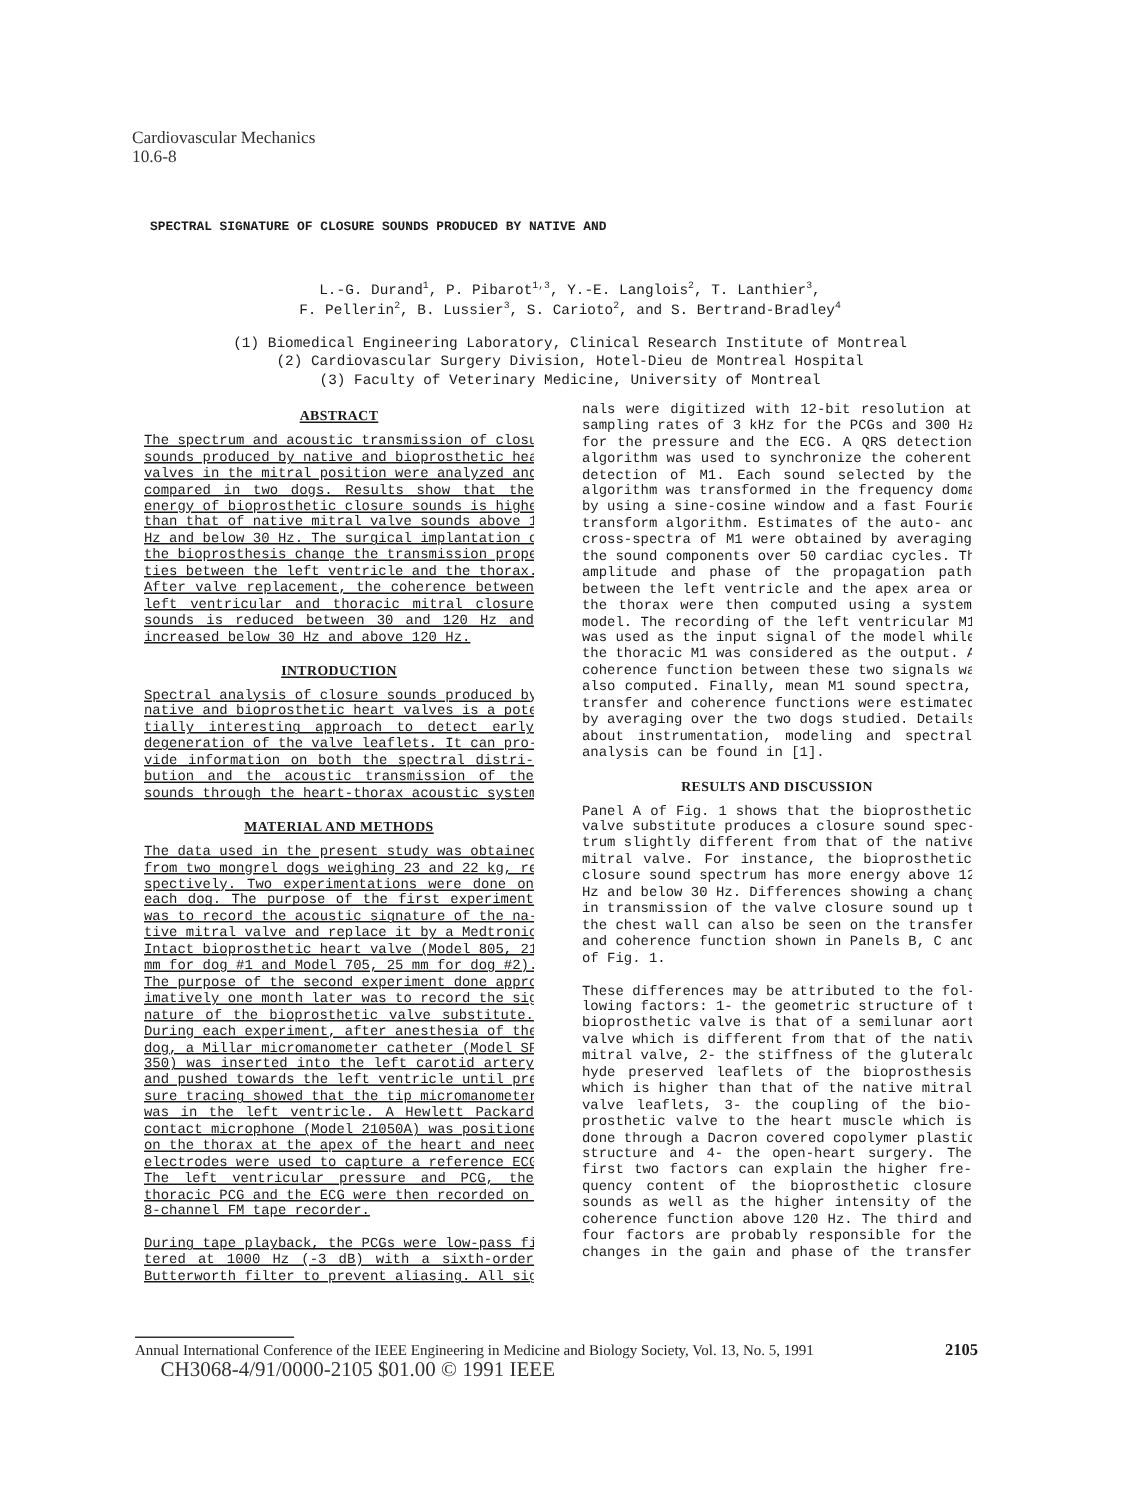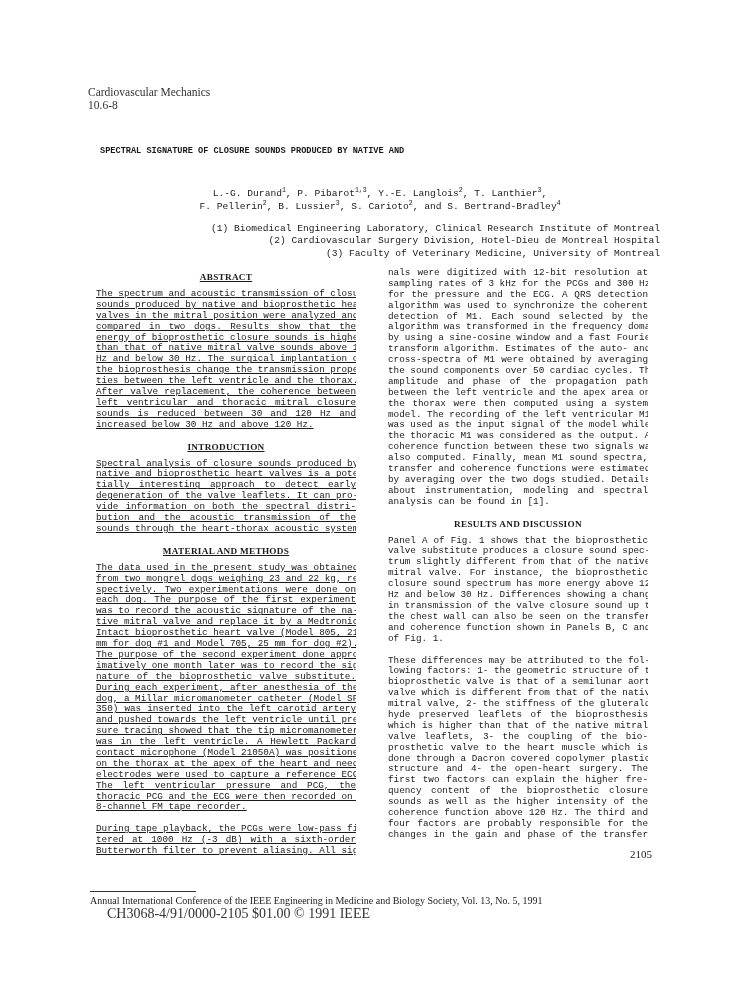--- a/index.html
+++ b/index.html
@@ -3,33 +3,33 @@
 <meta charset="utf-8">
 <style>
   html, body { margin:0; padding:0; background:#ffffff; }
   body { width:755px; height:1000px; position:relative; overflow:hidden; color:#1a1a1a; }
   .serif { font-family: "Liberation Serif", "DejaVu Serif", serif; }
   .mono { font-family: "Liberation Mono", "DejaVu Sans Mono", monospace; }
   #session { position:absolute; left:88px; top:86px; font-size:11.5px; line-height:13px; color:#333;font-family:Liberation Serif, serif; }
   #title { position:absolute; left:100px; top:146px; width:560px; font-size:8.6px; line-height:11px; font-weight:bold; letter-spacing:0px; }
   #authors { position:absolute; left:100px; top:187px; width:560px; text-align:center; font-size:9.6px; line-height:13.4px; }
   #authors sup { font-size:6.5px; vertical-align:top; line-height:8px; }
-  #affils { position:absolute; left:100px; top:223px; width:560px; text-align:right; font-size:9.6px; line-height:12.4px; }
+  #affils { position:absolute; left:100px; top:223px; width:560px; text-align:center; font-size:9.6px; line-height:12.4px; }
   .col { position:absolute; width:260px; font-size:9.3px; line-height:10.9px; }
   #colL { left:96px; top:272px;text-decoration:underline; }
   #colR { left:388px; top:268px; }
   .heading { text-align:center; font-weight:bold; font-size:9.2px; margin:0; line-height:11px; font-family:"Liberation Serif","DejaVu Serif",serif; letter-spacing:0.3px; }
   .para { margin:0; text-align:justify; white-space:normal; }
   .para .ln { display:block; text-align:justify; text-align-last:justify; height:10.9px; overflow:hidden; white-space:nowrap; }
   .para .ln.last { text-align-last:left; }
   .gap-s { height:6px; }
   .gap-m { height:11px; }
   #footer-rule { position:absolute; left:90px; top:891px; width:106px; height:0; border-top:1px solid #333; }
   #footer1 { position:absolute; left:90px; top:895px; font-size:10px; line-height:12px; color:#222; }
-  #pagenum { position:absolute; left:630px; top:848px; font-size:11px; font-weight:normal; }
+  #pagenum { position:absolute; left:630px; top:894px; font-size:11px; font-weight:bold; }
   #footer2 { position:absolute; left:107px; top:908px; font-size:14px; line-height:11px; color:#333; }
 </style>
 </head>
 <body>
 
 <div id="session" class="serif">
   <div>Cardiovascular Mechanics</div>
   <div>10.6-8</div>
 </div>
 

